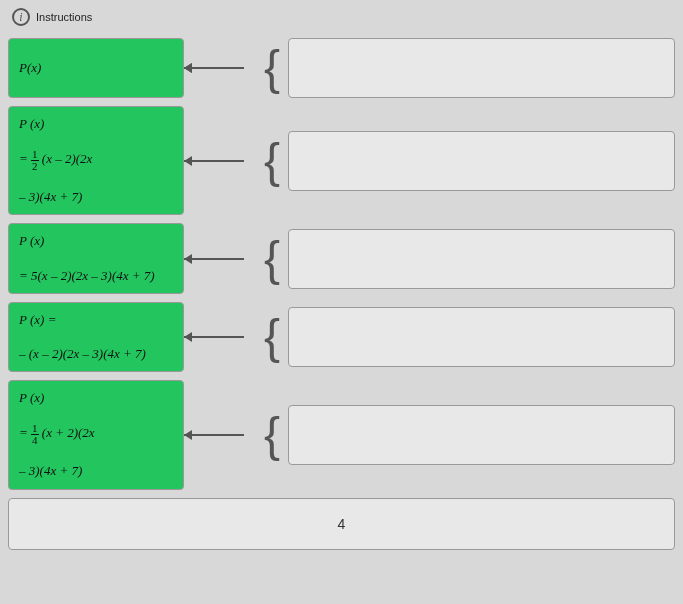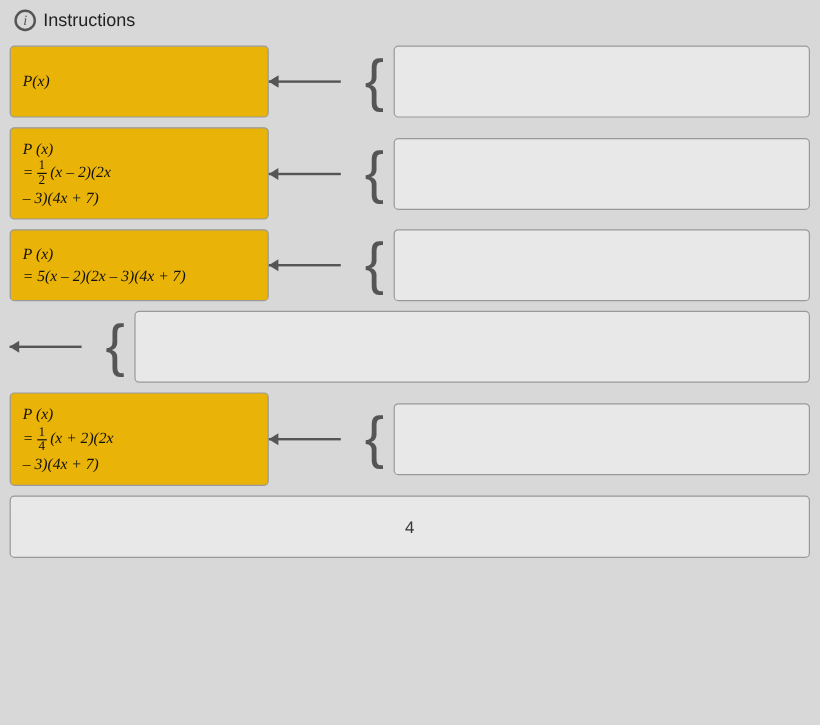--- a/index.html
+++ b/index.html
@@ -30,52 +30,53 @@
       align-items: center;
       justify-content: center;
       font-size: 12px;
       font-style: italic;
       color: #555;
       font-family: serif;
       flex-shrink: 0;
     }
 
     .header-title {
-      font-size: 15px;
+      font-size: 11px;
       color: #222;
       font-family: Arial, sans-serif;
       font-weight: normal;
     }
 
     .rows-container {
       display: flex;
       flex-direction: column;
       gap: 8px;
     }
 
     .row {
       display: flex;
       align-items: center;
       gap: 0;
     }
 
     .left-box {
-      background: #eab308;
+      background: #22c55e;
       border: 1.5px solid #999;
       border-radius: 4px;
-      width: 216px;
+      width: 176px;
       min-height: 60px;
       padding: 8px 10px;
       font-size: 13px;
       color: #111;
       flex-shrink: 0;
       display: flex;
       align-items: flex-start;
       flex-direction: column;
       justify-content: center;
+      gap: 16px;
     }
 
     .left-box .math-line {
       line-height: 1.4;
       font-family: 'Times New Roman', Times, serif;
       font-style: italic;
     }
 
     .arrow-connector {
       display: flex;
@@ -200,20 +201,24 @@
         <div style="position:absolute; left:0; top:50%; transform:translateY(-50%); border-top:5px solid transparent; border-bottom:5px solid transparent; border-right:8px solid #555;"></div>
       </div>
     </div>
     <div class="brace-area">
       <span class="brace-symbol">{</span>
     </div>
     <div class="right-box"></div>
   </div>
 
   <div class="row">
+    <div class="left-box">
+      <span class="math-line"><i>P</i> (<i>x</i>) =</span>
+      <span class="math-line">– (<i>x</i> – 2)(2<i>x</i> – 3)(4<i>x</i> + 7)</span>
+    </div>
     <div class="arrow-connector">
       <div style="position:relative; width:60px; height:2px; background:#555;">
         <div style="position:absolute; left:0; top:50%; transform:translateY(-50%); border-top:5px solid transparent; border-bottom:5px solid transparent; border-right:8px solid #555;"></div>
       </div>
     </div>
     <div class="brace-area">
       <span class="brace-symbol">{</span>
     </div>
     <div class="right-box"></div>
   </div>

